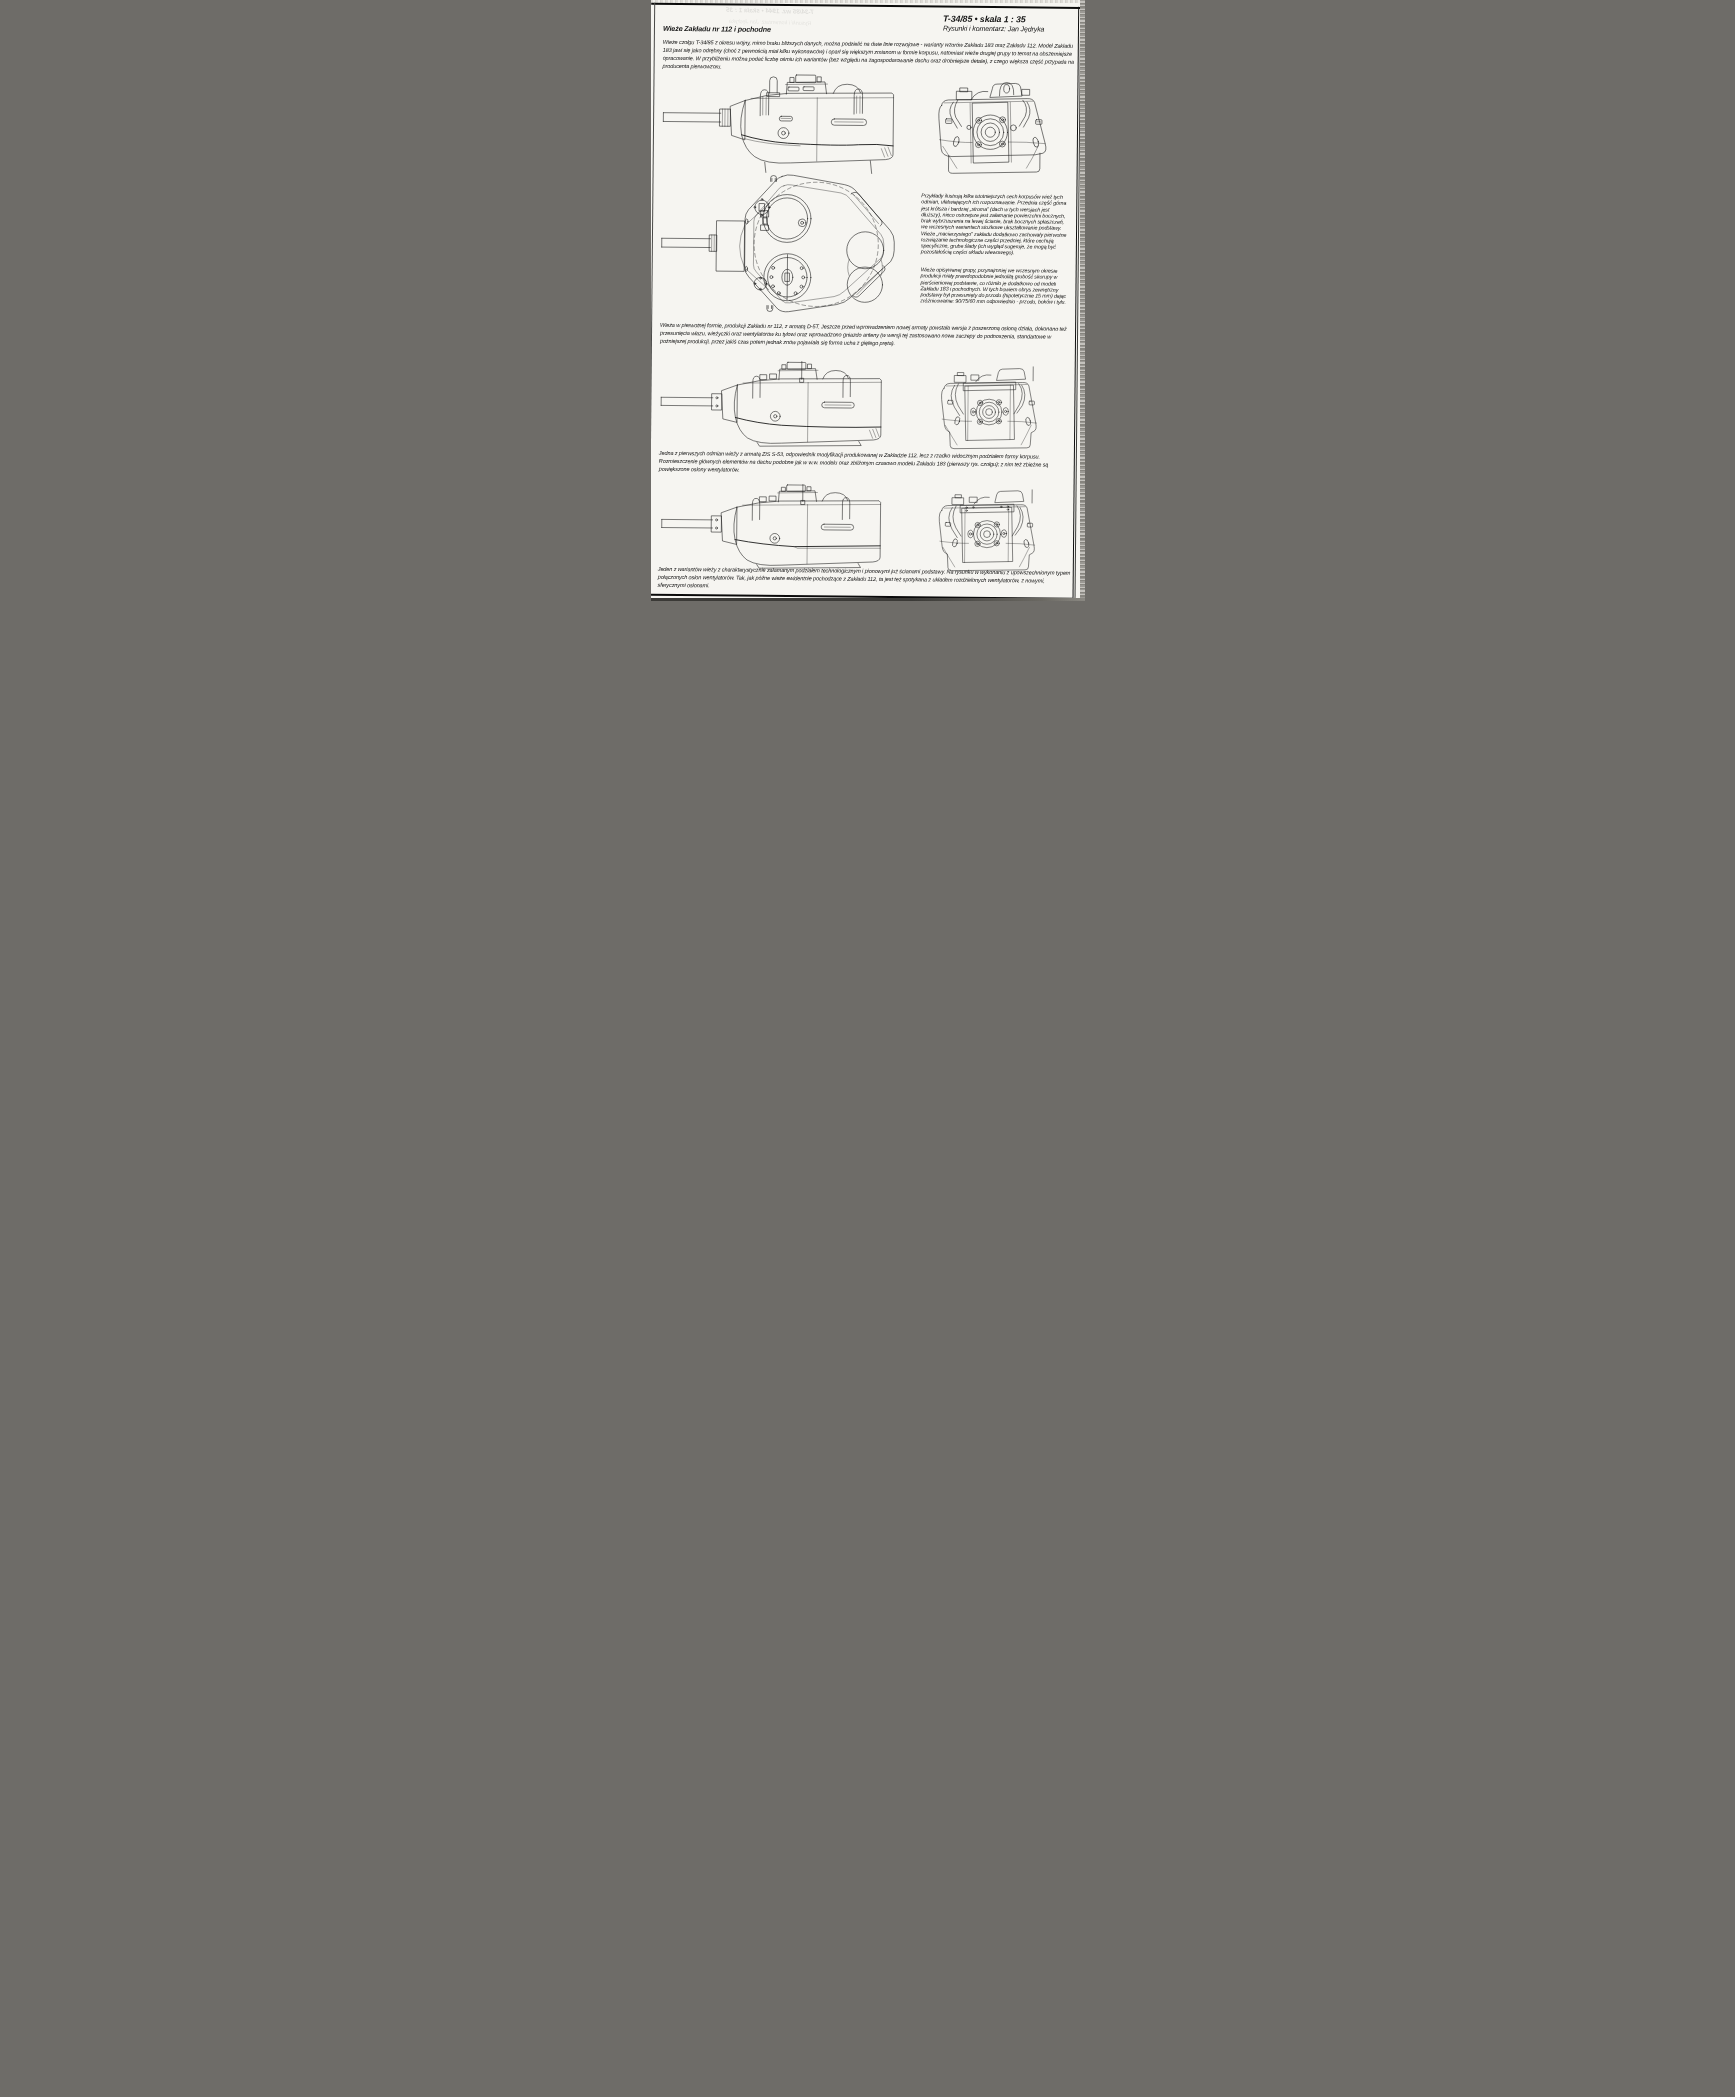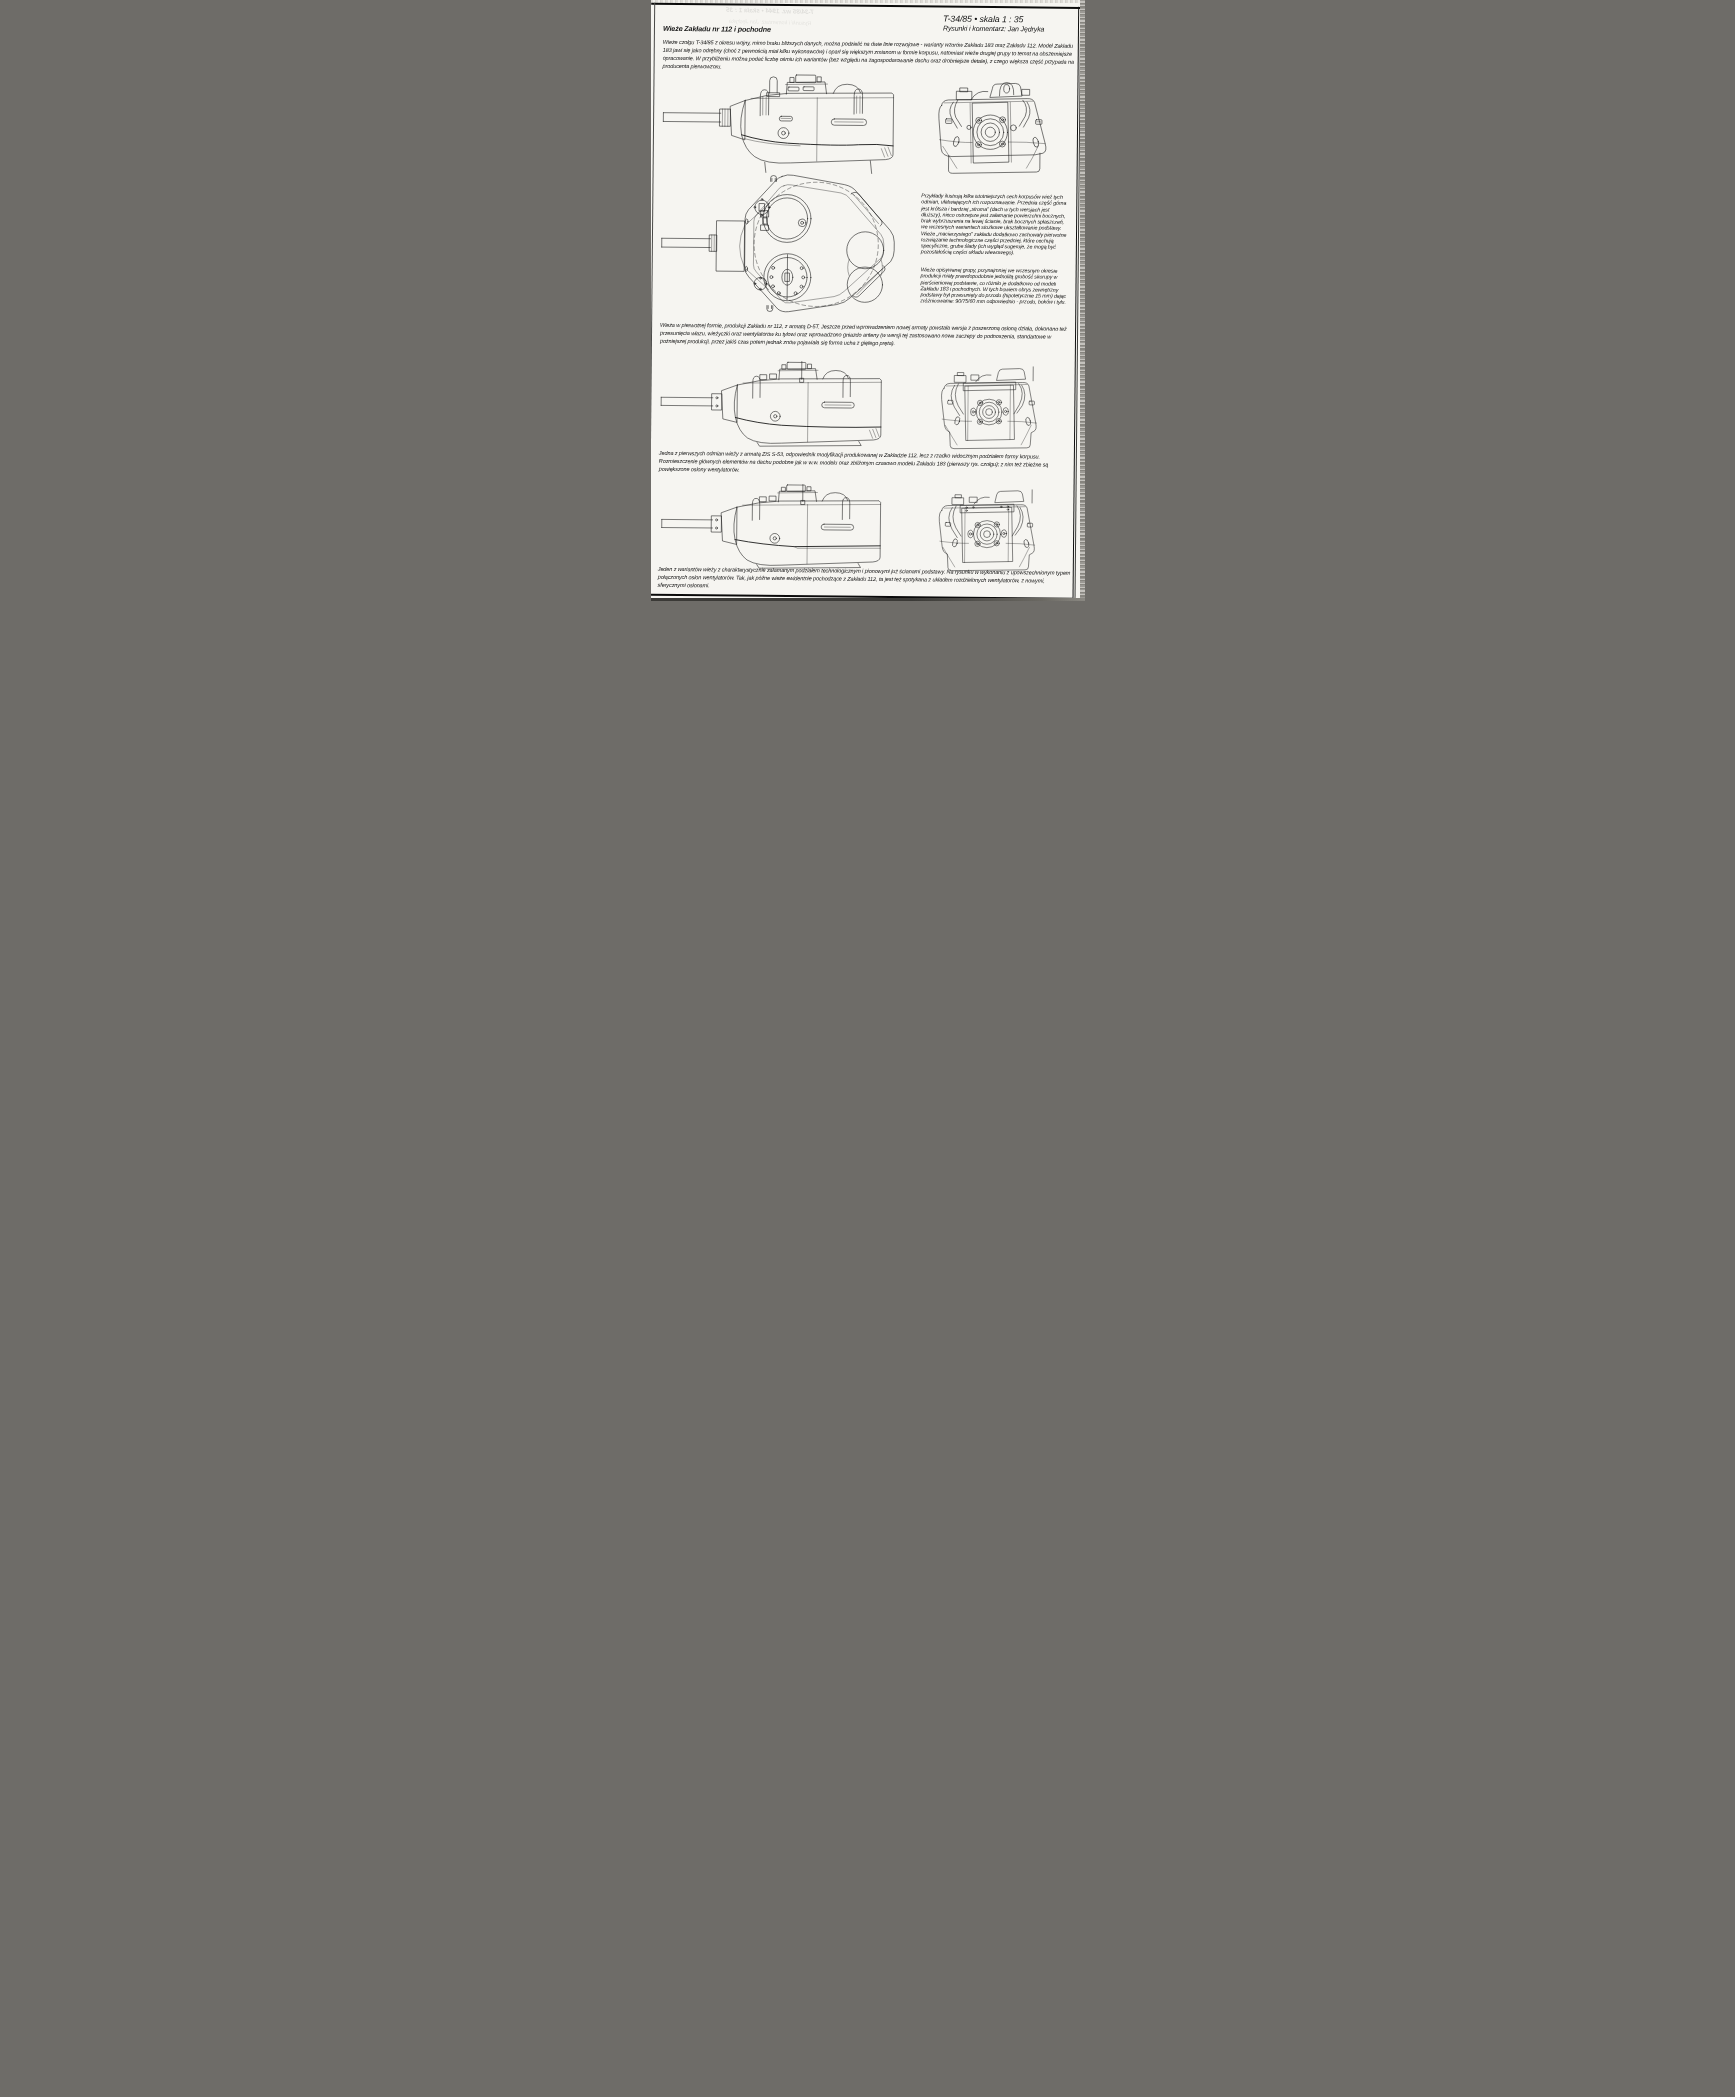--- a/index.html
+++ b/index.html
@@ -21,21 +21,21 @@
   
   .b-top{position:absolute;left:0;top:3.4px;width:430px;height:1.3px;background:#0b0b0b;}
   .b-left{position:absolute;left:3.4px;top:3.4px;width:0.4px;height:592px;background:#4a4a48;}
   .b-right1{position:absolute;left:427px;top:3.4px;width:1.3px;height:592px;background:#101010;}
   .b-right2{position:absolute;left:429px;top:3.4px;width:0.4px;height:592px;background:#3a3a38;}
   .b-bottom{position:absolute;left:4.2px;top:594px;width:423px;height:2.1px;background:#0b0b0b;}
 
   .t{position:absolute;font-style:italic;}
   .bleed{color:rgba(70,70,72,.13);font-weight:bold;transform:scaleX(-1) rotate(-1deg);white-space:nowrap;}
   .bleed2{color:rgba(70,70,72,.10);transform:scaleX(-1) rotate(-1deg);white-space:nowrap;}
-  .title{font-weight:normal;font-size:8.8px;letter-spacing:-0.1px;}
+  .title{font-weight:bold;font-size:8.8px;letter-spacing:-0.1px;}
   .subtitle{font-size:7px;letter-spacing:-0.1px;}
   .h1{font-weight:bold;font-size:7.1px;letter-spacing:-0.1px;}
   .body{font-size:5.5px;line-height:1.47;letter-spacing:-0.1px;text-align:left;}
   .col{font-size:5.3px;line-height:1.18;letter-spacing:-0.1px;text-align:left;}
 
   svg.fig{position:absolute;}
   .ink{stroke:#1c1c1c;fill:none;stroke-width:1.4;stroke-linejoin:round;stroke-linecap:round;}
   .thin{stroke-width:.9;}
   .thick{stroke-width:2.2;}
   .dash{stroke-dasharray:9 7;stroke-width:1;}

